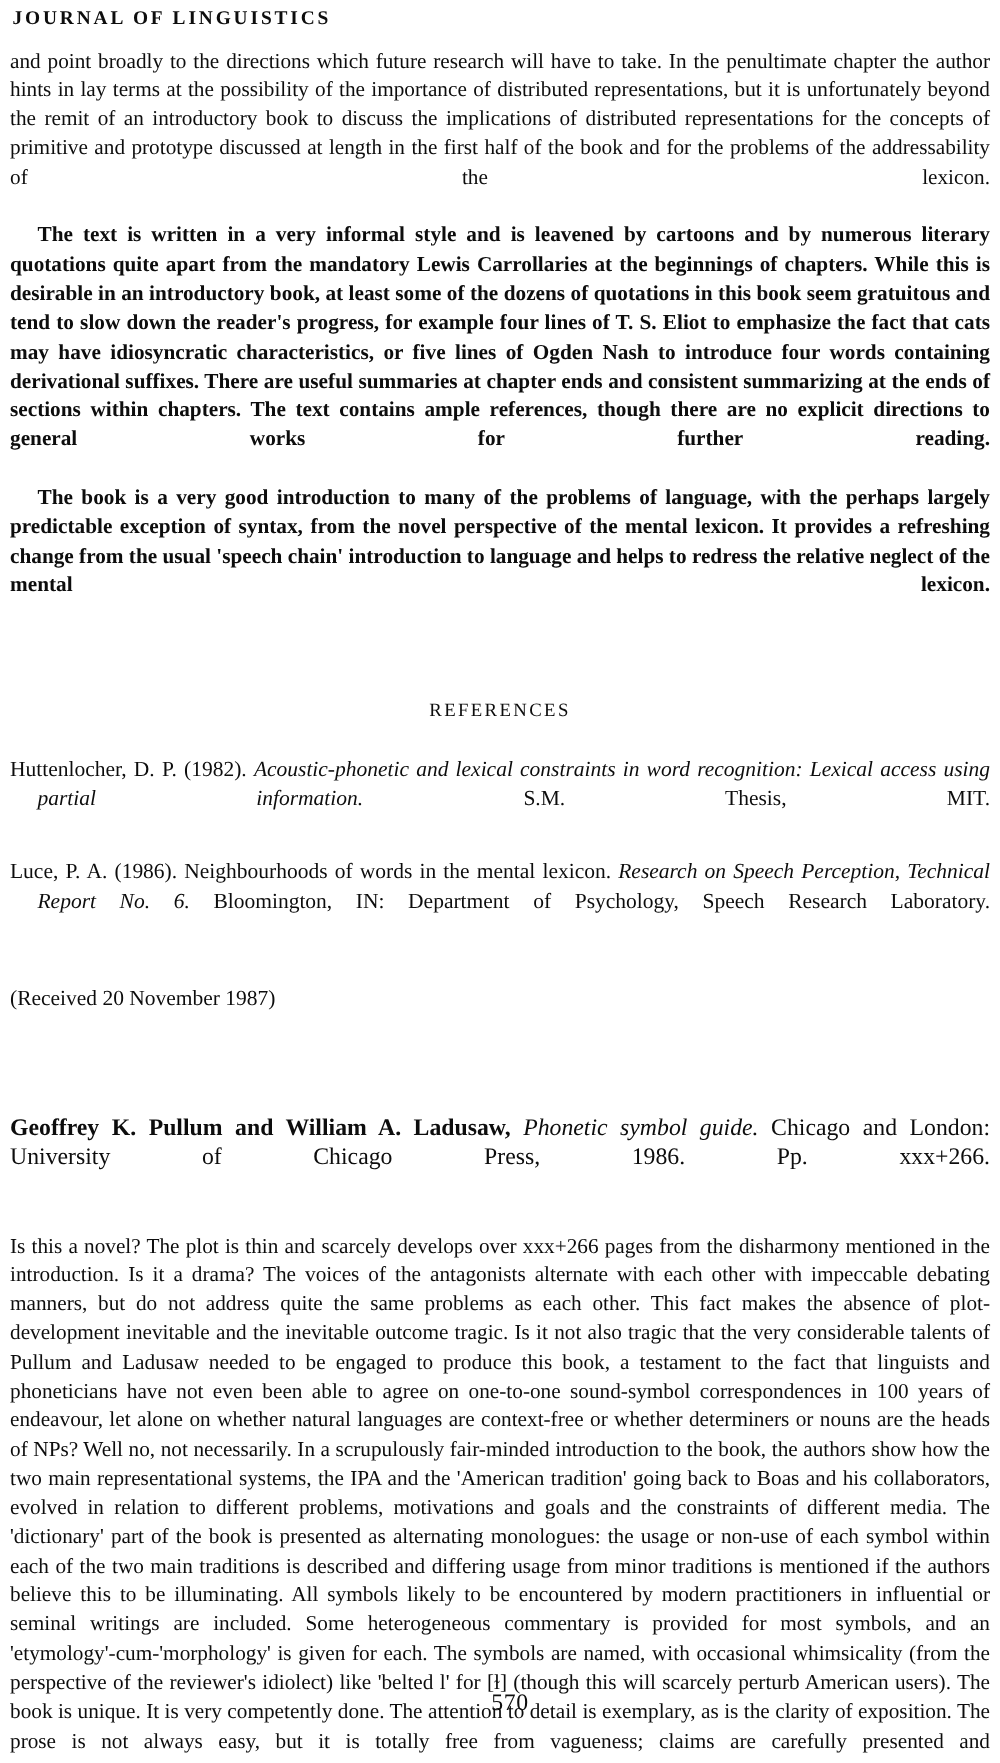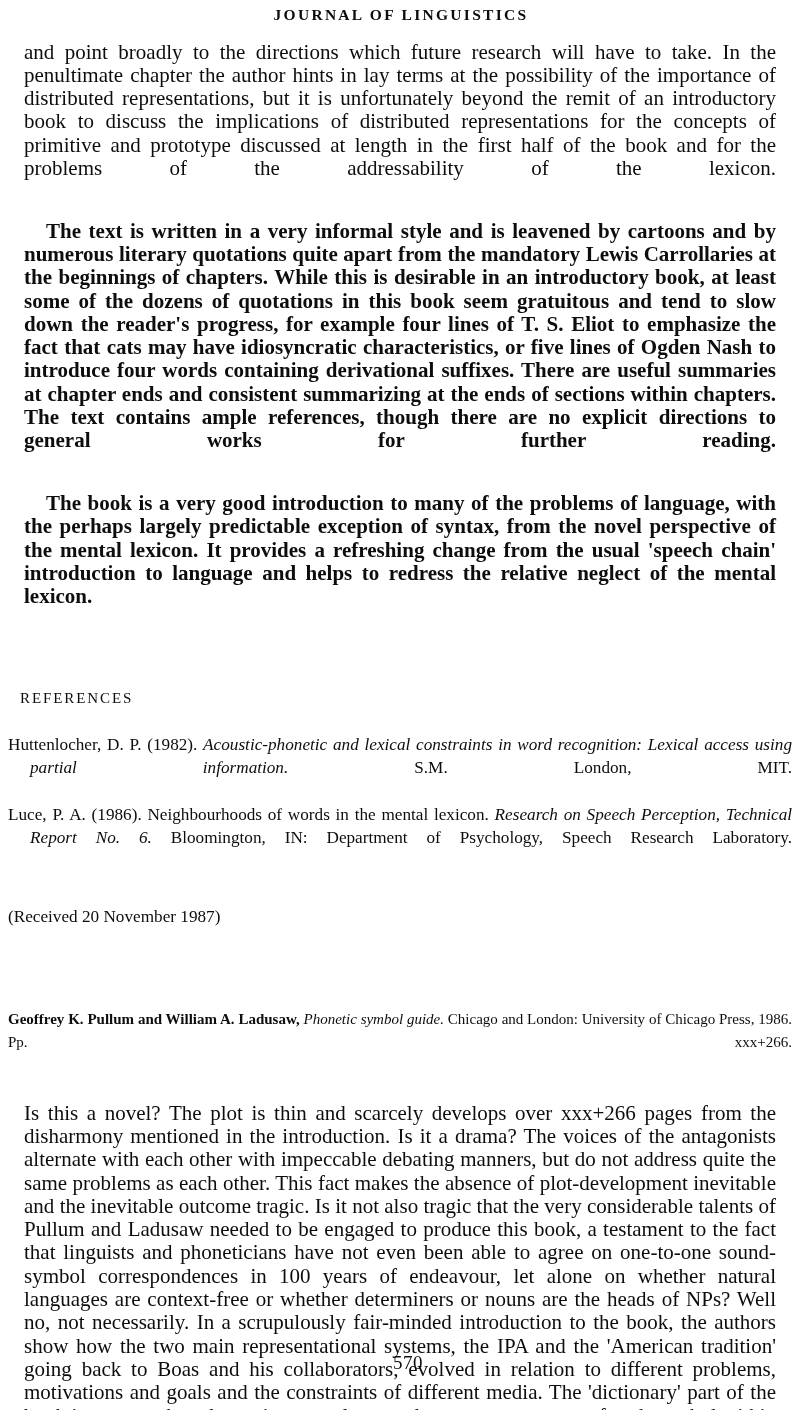--- a/index.html
+++ b/index.html
@@ -24,36 +24,36 @@
   }
   .content {
     position: absolute;
     left: 8px;
     top: 0;
     width: 784px;
   }
 
   
   .running-head {
-    text-align: center;
+    text-align: left;
     font-size: 15.5px;
     letter-spacing: 2.3px;
     font-weight: 700;
     margin: 6px 0 0 0;
     padding-left: 2px;
     line-height: 1.2;
   }
 
   
   .body-block {
     margin-top: 12px;
   }
   p.para {
-    margin: 16px;
-    font-size: 21px;
+    margin: 0;
+    font-size: 17px;
     line-height: 23.3px;
     text-align: justify;
     text-justify: inter-word;
     hyphens: none;
     text-indent: 0;
   }
   p.para.indent {
     text-indent: 22px;
     font-weight: bold;
   }
@@ -62,45 +62,46 @@
   }
   
   p.para::after {
     content: "";
     display: inline-block;
     width: 100%;
   }
 
   
   .section-heading {
+    text-align: center;
     font-size: 15px;
     letter-spacing: 1.9px;
     font-weight: 400;
-    margin: 12px;
+    margin: 0;
   }
   .refs-heading-wrap { margin-top: 58px; }
 
   
   .references {
     margin-top: 26px;
   }
   .reference {
     font-size: 17.2px;
     line-height: 23.3px;
     text-align: justify;
     margin: 0;
     padding-left: 22px;
     text-indent: -22px;
   }
   .reference::after {
     content: "";
     display: inline-block;
     width: 100%;
   }
-  .reference + .reference { margin-top: 0; }
+  .reference + .reference { margin-top: 12px; }
 
   
   .signature {
     margin-top: 24px;
     text-align: right;
     font-size: 17.2px;
     line-height: 23.3px;
     padding-right: 5px;
   }
   .signature .line2 {
@@ -113,21 +114,21 @@
 
   .received {
     margin-top: 32px;
     font-size: 17.2px;
     line-height: 23.3px;
   }
 
   
   .review-head {
     margin-top: 80px;
-    font-size: 15px;
+    font-size: 19px;
     line-height: 23.3px;
     text-align: justify;
   }
   .review-head::after {
     content: "";
     display: inline-block;
     width: 100%;
   }
   .review-head b { font-weight: 700; }
   .review-head i { font-style: italic; }
@@ -159,21 +160,21 @@
       <p class="para">and point broadly to the directions which future research will have to take. In the penultimate chapter the author hints in lay terms at the possibility of the importance of distributed representations, but it is unfortunately beyond the remit of an introductory book to discuss the implications of distributed representations for the concepts of primitive and prototype discussed at length in the first half of the book and for the problems of the addressability of the lexicon.</p>
       <p class="para indent">The text is written in a very informal style and is leavened by cartoons and by numerous literary quotations quite apart from the mandatory Lewis Carrollaries at the beginnings of chapters. While this is desirable in an introductory book, at least some of the dozens of quotations in this book seem gratuitous and tend to slow down the reader's progress, for example four lines of T. S. Eliot to emphasize the fact that cats may have idiosyncratic characteristics, or five lines of Ogden Nash to introduce four words containing derivational suffixes. There are useful summaries at chapter ends and consistent summarizing at the ends of sections within chapters. The text contains ample references, though there are no explicit directions to general works for further reading.</p>
       <p class="para indent">The book is a very good introduction to many of the problems of language, with the perhaps largely predictable exception of syntax, from the novel perspective of the mental lexicon. It provides a refreshing change from the usual 'speech chain' introduction to language and helps to redress the relative neglect of the mental lexicon.</p>
     </div>
 
     <div class="refs-heading-wrap">
       <div class="section-heading">REFERENCES</div>
     </div>
 
     <div class="references">
-      <p class="reference"><span>Huttenlocher, D. P. (1982). </span><i>Acoustic-phonetic and lexical constraints in word recognition: Lexical access using partial information.</i><span> S.M. London, MIT.</span></p>
+      <p class="reference"><span>Huttenlocher, D. P. (1982). </span><i>Acoustic-phonetic and lexical constraints in word recognition: Lexical access using partial information.</i><span> S.M. Thesis, MIT.</span></p>
       <p class="reference"><span>Luce, P. A. (1986). Neighbourhoods of words in the mental lexicon. </span><i>Research on Speech Perception, Technical Report No. 6.</i><span> Bloomington, IN: Department of Psychology, Speech Research Laboratory.</span></p>
     </div>
 
     <div class="signature">
     </div>
 
     <div class="received">(Received 20 November 1987)</div>
 
     <p class="review-head"><b>Geoffrey K. Pullum and William A. Ladusaw,</b><i> Phonetic symbol guide.</i><span> Chicago and London: University of Chicago Press, 1986. Pp. xxx+266.</span></p>
 

